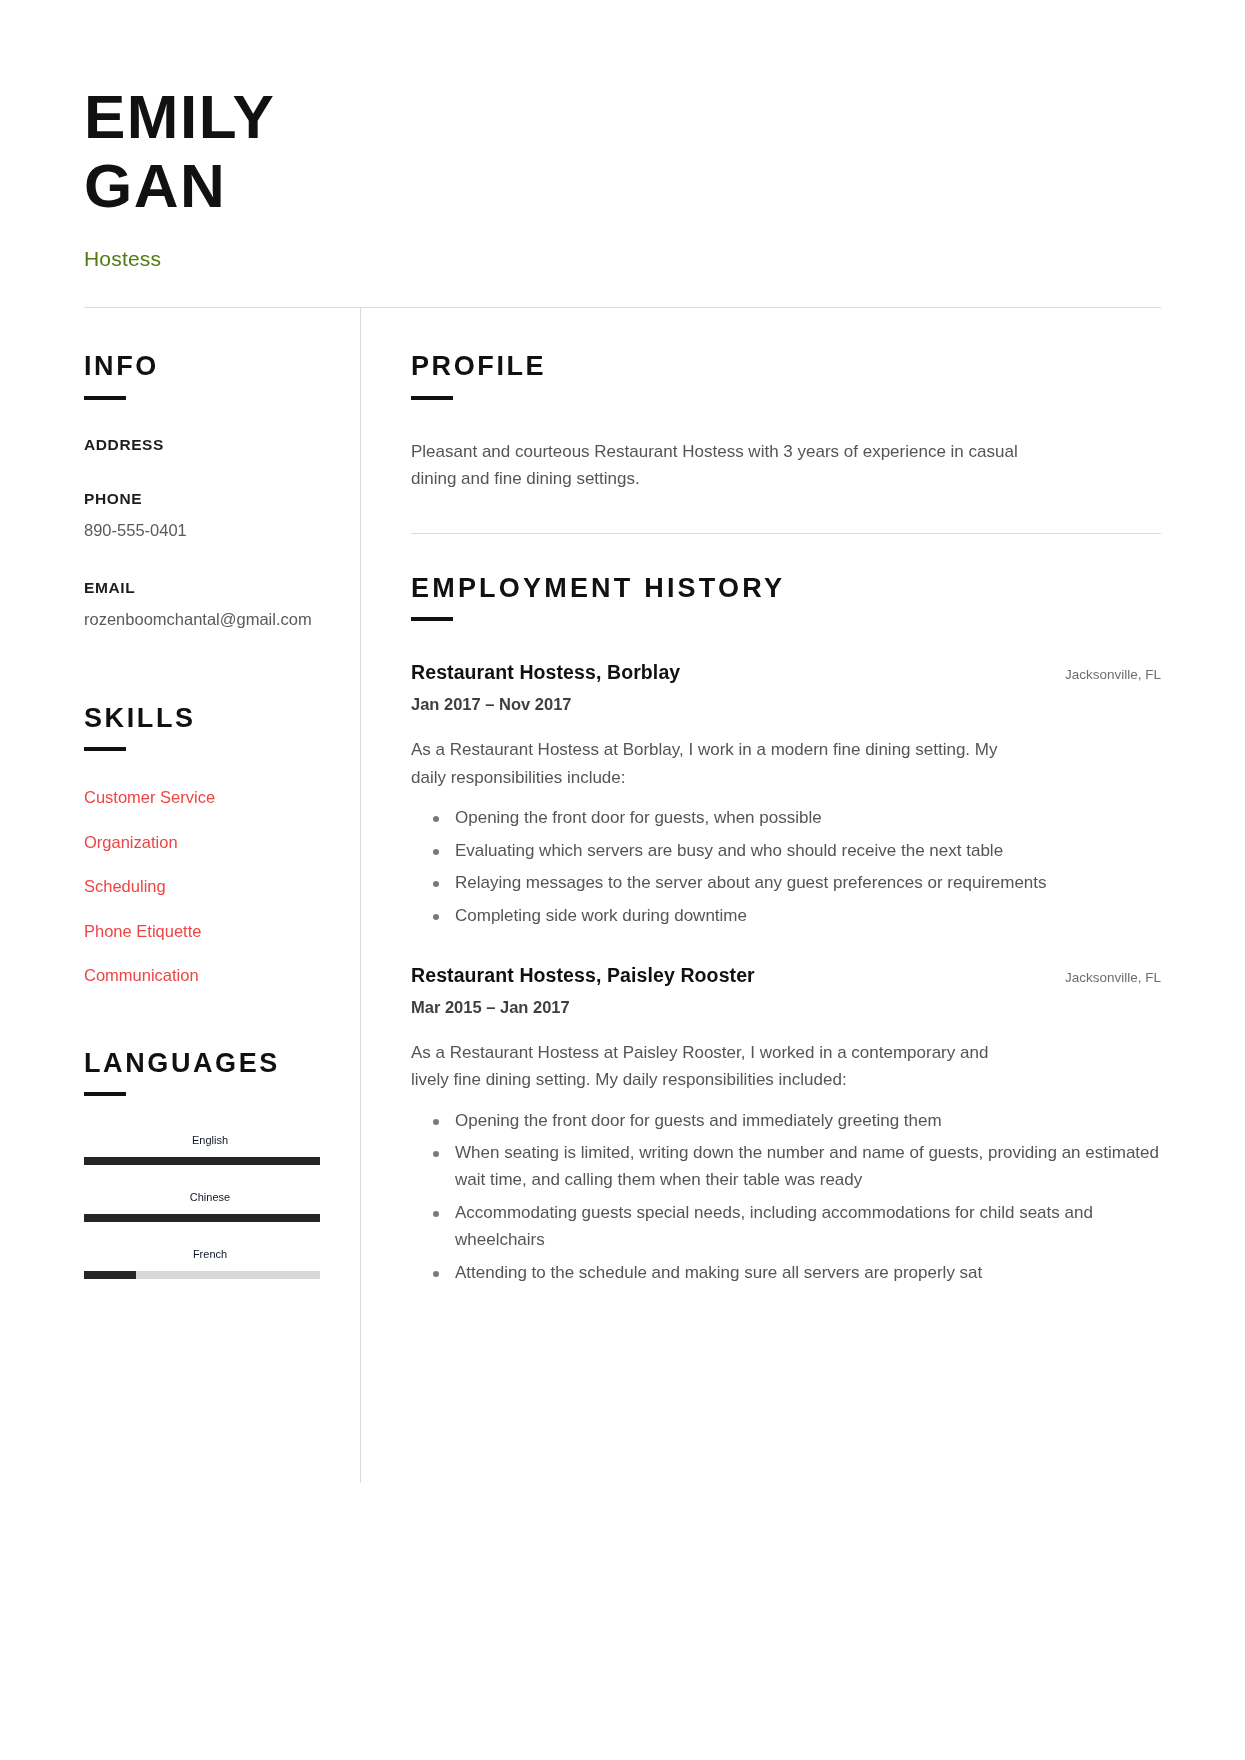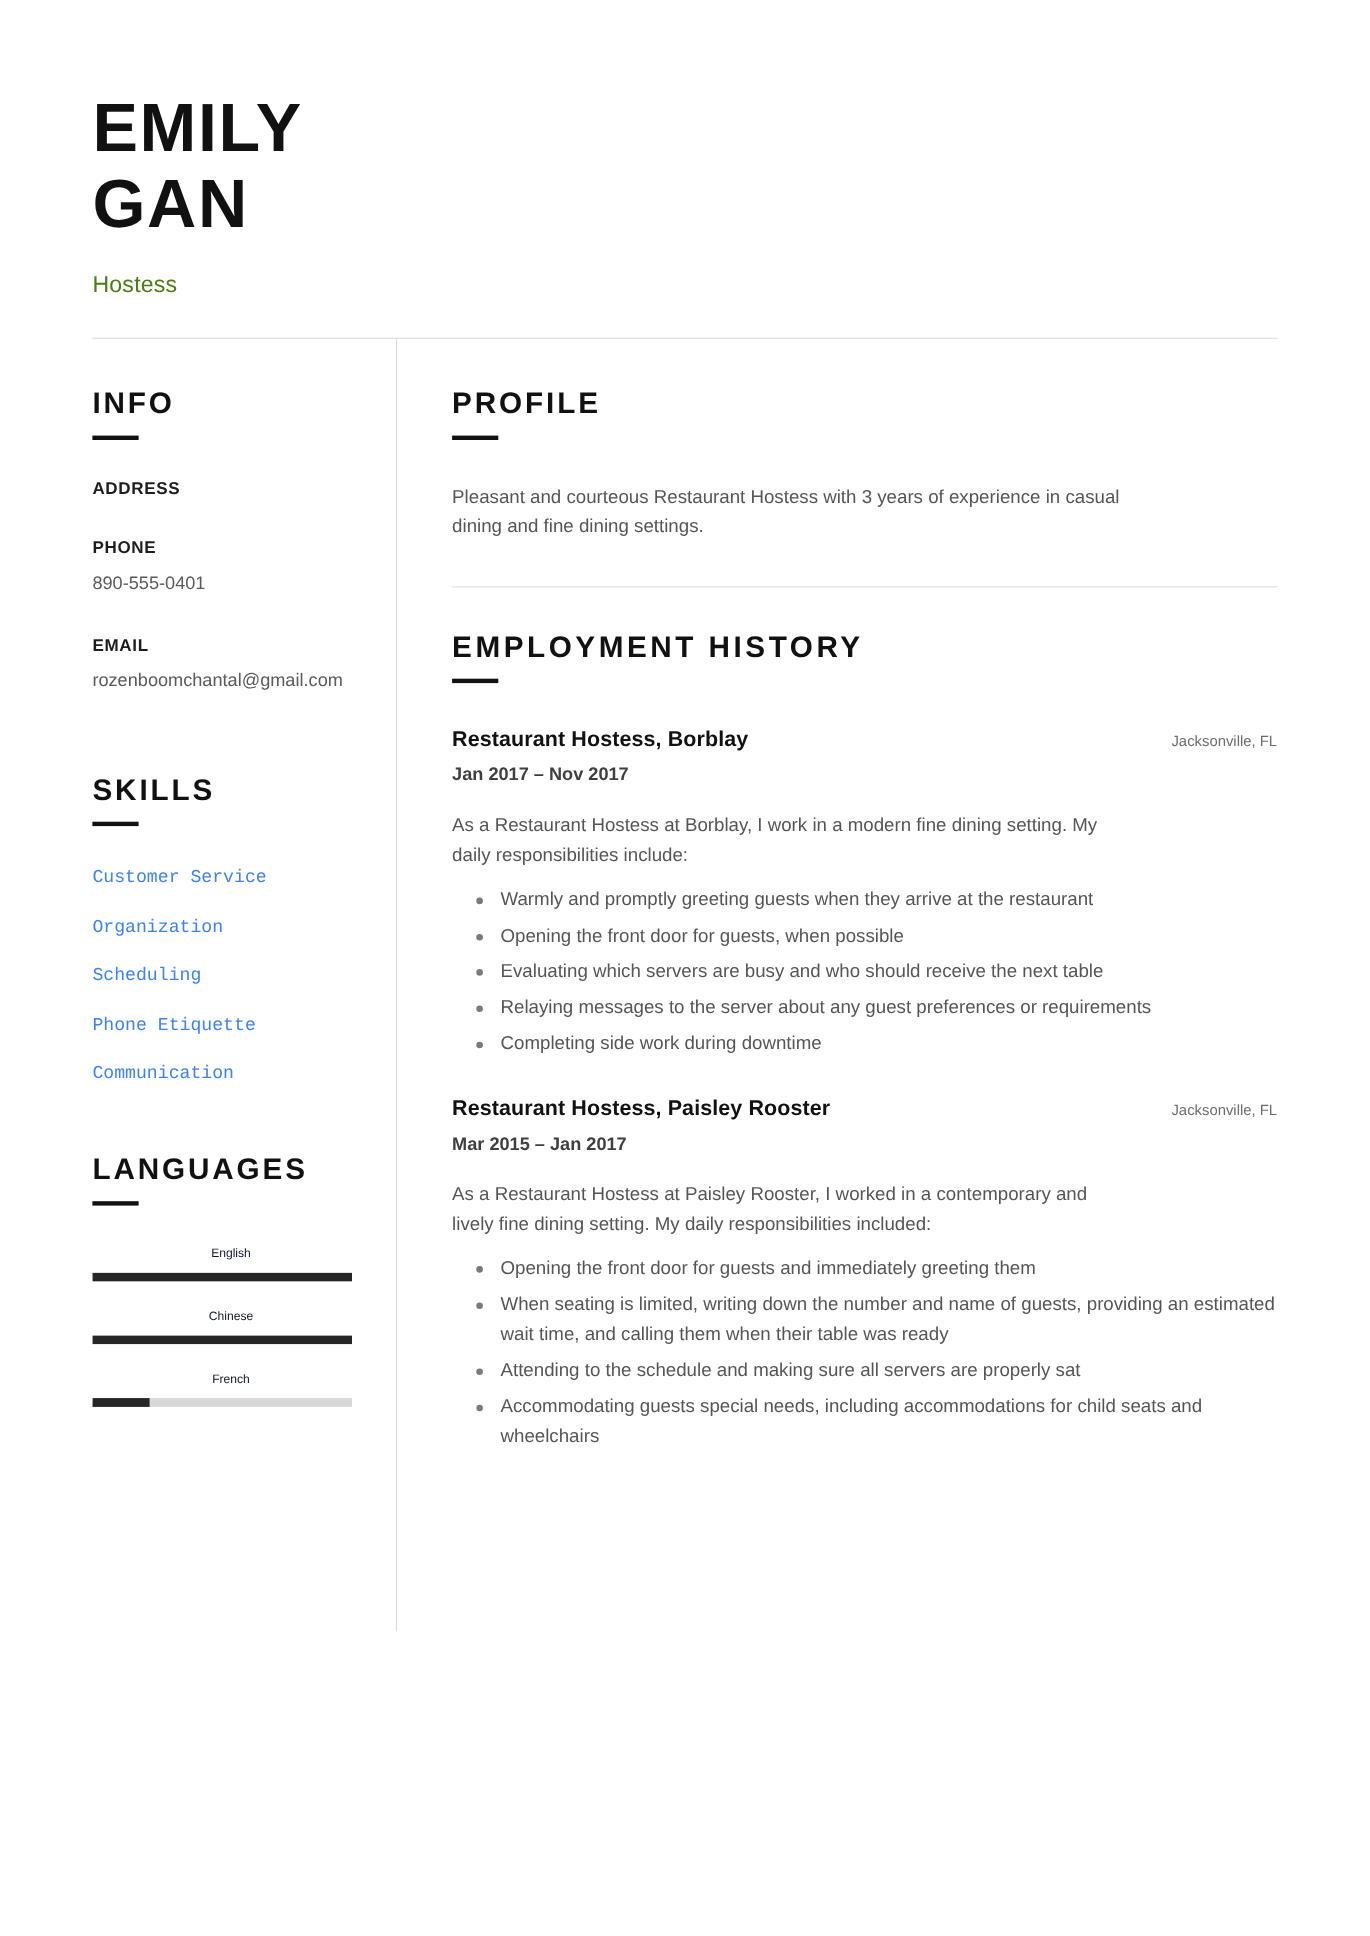--- a/index.html
+++ b/index.html
@@ -111,24 +111,23 @@
   .info-value {
     font-size: 16.5px;
     color: #5a5a5a;
     line-height: 1.58;
   }
 
   .skills-wrap { margin-top: 72px; }
   .skill-list { margin-top: 36px; }
   .skill-item {
     font-size: 16.5px;
-    color: #3b82f6;
+    color: #ef4444;
     line-height: 1.3;
     margin-bottom: 23px;
-    font-family: Liberation Mono, monospace;
   }
 
   .langs-wrap { margin-top: 62px; }
   .lang-list { margin-top: 38px; }
   .lang-item { margin-bottom: 26px; }
   .lang-name {
     font-size: 11px;
     color: #0f172a;
     margin-bottom: 11px;
     text-align: center;
@@ -313,40 +312,39 @@
         <div class="jobs">
 
           <div class="job">
             <div class="job-head">
               <div class="job-role">Restaurant Hostess, Borblay</div>
               <div class="job-location">Jacksonville, FL</div>
             </div>
             <div class="job-dates">Jan 2017 – Nov 2017</div>
             <div class="job-intro">As a Restaurant Hostess at Borblay, I work in a modern fine dining setting. My daily responsibilities include:</div>
             <ul class="bullets">
-              <li>Warmly and promptly greeting guests when they arrive at the restaurant</li>
               <li>Opening the front door for guests, when possible</li>
               <li>Evaluating which servers are busy and who should receive the next table</li>
               <li>Relaying messages to the server about any guest preferences or requirements</li>
               <li>Completing side work during downtime</li>
             </ul>
           </div>
 
           <div class="job">
             <div class="job-head">
               <div class="job-role">Restaurant Hostess, Paisley Rooster</div>
               <div class="job-location">Jacksonville, FL</div>
             </div>
             <div class="job-dates">Mar 2015 – Jan 2017</div>
             <div class="job-intro">As a Restaurant Hostess at Paisley Rooster, I worked in a contemporary and lively fine dining setting. My daily responsibilities included:</div>
             <ul class="bullets">
               <li>Opening the front door for guests and immediately greeting them</li>
               <li>When seating is limited, writing down the number and name of guests, providing an estimated wait time, and calling them when their table was ready</li>
+              <li>Accommodating guests special needs, including accommodations for child seats and wheelchairs</li>
               <li>Attending to the schedule and making sure all servers are properly sat</li>
-              <li>Accommodating guests special needs, including accommodations for child seats and wheelchairs</li>
             </ul>
           </div>
 
         </div>
       </div>
     </div>
   </div>
 </div>
 
 </body></html>

